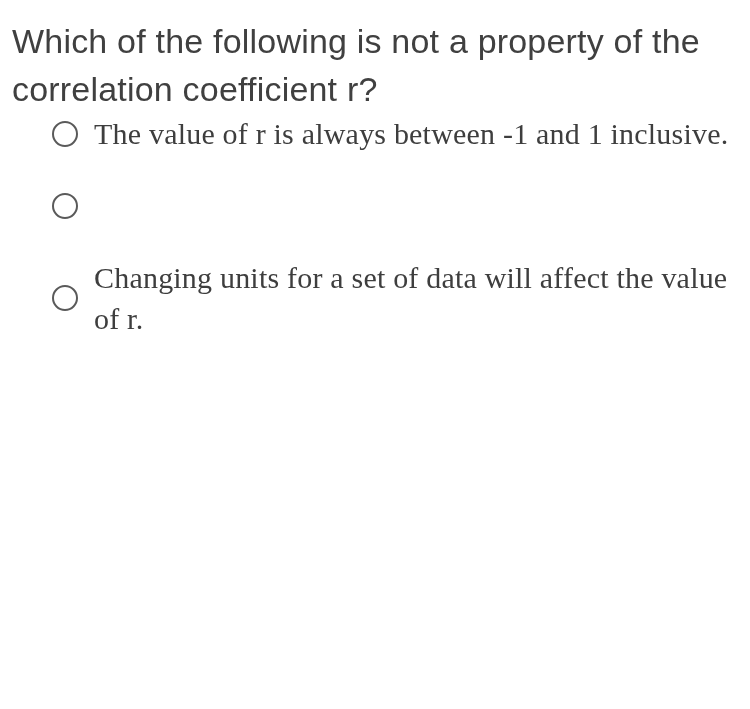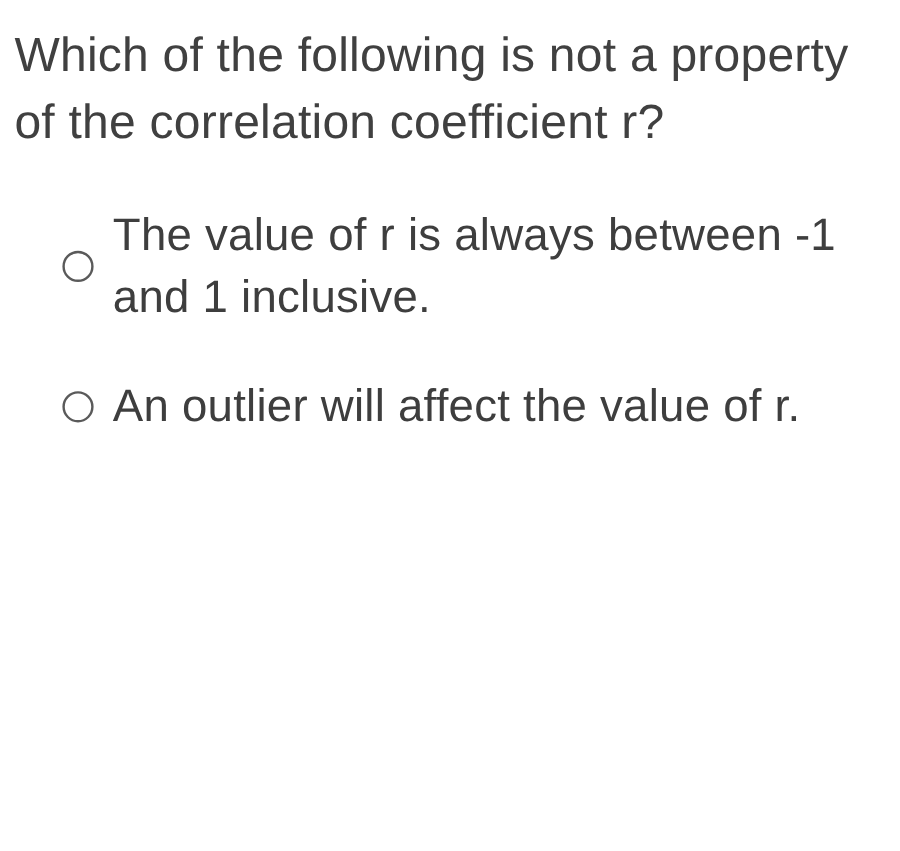--- a/index.html
+++ b/index.html
@@ -9,24 +9,23 @@
     }
     body {
       font-family: Arial, Helvetica, sans-serif;
       background: #ffffff;
       width: 750px;
       height: 709px;
       padding: 18px 8px 18px 12px;
       color: #3c3c3c;
     }
     .question-text {
-      font-size: 40px;
+      font-size: 34px;
       line-height: 1.4;
       color: #404040;
-      margin-bottom: 40px;
       letter-spacing: 0.2px;
     }
     .options-container {
       padding-left: 40px;
     }
     .option-row {
       display: flex;
       align-items: center;
       margin-bottom: 38px;
       cursor: pointer;
@@ -34,38 +33,42 @@
     .radio-circle {
       flex-shrink: 0;
       width: 26px;
       height: 26px;
       border: 2.5px solid #5a5a5a;
       border-radius: 50%;
       margin-right: 16px;
       background: #ffffff;
     }
     .option-text {
-      font-size: 38px;
+      font-size: 30px;
       line-height: 1.38;
       color: #3e3e3e;
       letter-spacing: 0.2px;
+      font-family: Liberation Serif, serif;
     }
   </style>
 </head>
 <body>
 
 <div class="question-text">Which of the following is not a property of the correlation coefficient r?</div>
 
 <div class="options-container">
 
   <label class="option-row">
     <span class="radio-circle"></span>
     <span class="option-text">The value of r is always between -1 and 1 inclusive.</span>
   </label>
 
 
   <label class="option-row">
     <span class="radio-circle"></span>
-    <span class="option-text">An outlier will affect the value of r.</span>
   </label>
 
+  <label class="option-row">
+    <span class="radio-circle"></span>
+    <span class="option-text">Changing units for a set of data will affect the value of r.</span>
+  </label>
 
 </div>
 
 </body></html>

